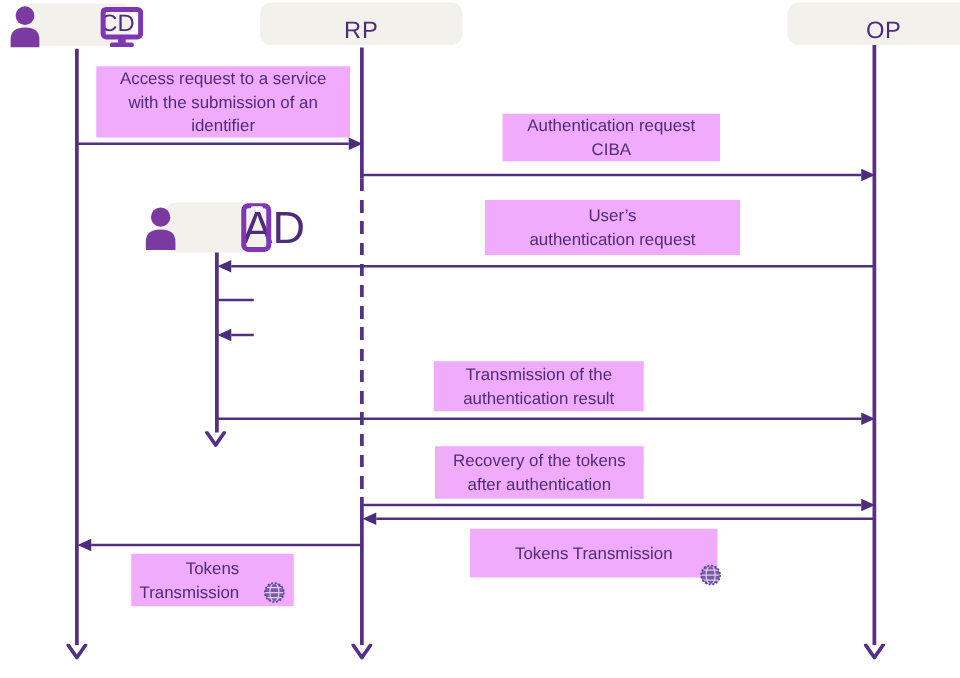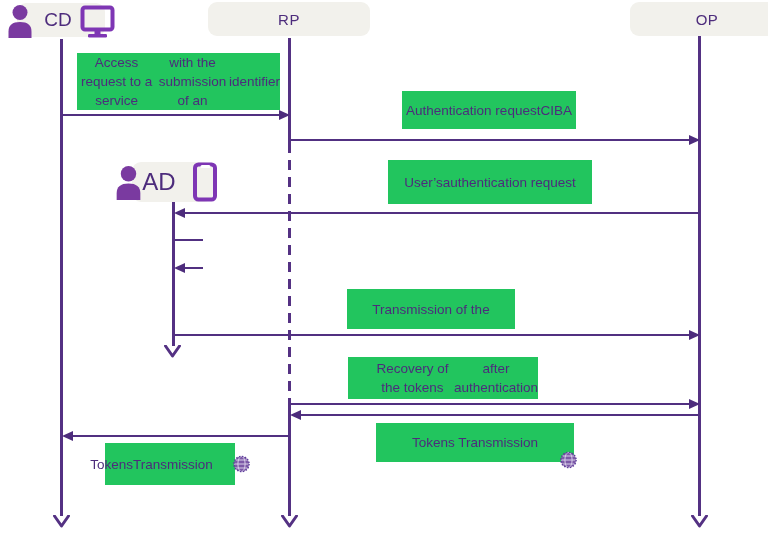--- a/index.html
+++ b/index.html
@@ -1,39 +1,39 @@
 <!DOCTYPE html>
 <html><head>
 <meta charset="utf-8">
 <style>
   html,body{margin:0;padding:0;background:#ffffff;}
   .stage{position:relative;width:768px;height:542px;overflow:hidden;
          font-family:"Liberation Sans",sans-serif;}
 
   
   .hdr{position:absolute;background:#f2f1ec;border-radius:9px;
-       display:flex;align-items:center;justify-content:center;
-       color:#4d2c7c;font-size:15px;letter-spacing:.5px;}
-  .actor-text{position:absolute;color:#4d2c7c;display:flex;align-items:center;justify-content:center;}
+       display:flex;align-items:flex-end;justify-content:center;
+       color:#4d2c7c;font-size:19px;letter-spacing:.5px;}
+  .actor-text{position:absolute;color:#4d2c7c;display:flex;align-items:center;justify-content:center;margin-left:36px;}
 
   
   .vl{position:absolute;width:3px;background:#543183;}
   .vl-d{position:absolute;width:3px;
         background:repeating-linear-gradient(to bottom,#543183 0 10px,transparent 10px 17px);}
 
   
   .hl{position:absolute;height:2px;background:#513081;}
   .ar{position:absolute;width:0;height:0;border-top:5px solid transparent;border-bottom:5px solid transparent;}
   .ar.r{border-left:11px solid #4d2c7c;}
   .ar.l{border-right:11px solid #4d2c7c;}
   .chev{position:absolute;}
 
   
-  .lbl{position:absolute;background:#22c55e;color:#4d2c7c;font-size:13.5px;line-height:19px;
-       display:flex;align-items:center;justify-content:center;text-align:center;}
+  .lbl{position:absolute;background:#f0abfc;color:#4d2c7c;font-size:13.5px;line-height:19px;
+       display:flex;flex-direction:column;align-items:center;justify-content:center;text-align:center;}
   .lblrow{display:flex;align-items:center;justify-content:center;gap:20px;}
 
   .whitebox{position:absolute;background:#ffffff;}
   .icon{position:absolute;}
   .globe-op{position:absolute;right:-3px;bottom:-7px;}
 </style>
 </head>
 <body>
 
 <div class="stage">
@@ -79,49 +79,50 @@
     <span>CIBA</span>
   </div>
   <div class="hl" style="left:290px;top:139px;width:399px;"></div>
   <div class="ar r" style="left:689px;top:135px;"></div>
 
   <div class="hdr" style="left:132px;top:162px;width:81px;height:40px;"></div>
   <svg class="icon" style="left:114px;top:165px;" width="29" height="35" viewBox="0 0 28 34">
     <circle cx="14" cy="8.5" r="7.5" fill="#7a3aa0"></circle>
     <path d="M2.5 34 L2.5 27.5 Q2.5 18 14 18 Q25.5 18 25.5 27.5 L25.5 34 Z" fill="#7a3aa0"></path>
   </svg>
-  <div class="actor-text" style="left:136px;top:162px;width:46px;height:40px;font-size:24px;">AD</div>
+  <div class="actor-text" style="left:160px;top:162px;width:46px;height:40px;font-size:36px;">AD</div>
   <svg class="icon" style="left:192px;top:162px;" width="26" height="40" viewBox="0 0 26 40">
     <rect x="3" y="2.5" width="20" height="35" rx="3.5" fill="none" stroke="#7e36b4" stroke-width="4"></rect>
     <line x1="10" y1="4.5" x2="17" y2="4.5" stroke="#ffffff" stroke-width="3" stroke-linecap="round"></line>
   </svg>
   <div class="vl" style="left:172px;top:202px;height:144px;"></div>
 
   <div class="lbl" style="left:388px;top:160px;width:204px;height:44px;">
     <span>User’s</span>
     <span>authentication request</span>
   </div>
   <div class="hl" style="left:185px;top:212px;width:515px;"></div>
   <div class="ar l" style="left:174px;top:208px;"></div>
 
   <div class="hl" style="left:174px;top:239px;width:29px;"></div>
   <div class="hl" style="left:185px;top:267px;width:18px;"></div>
   <div class="ar l" style="left:174px;top:263px;"></div>
 
   <div class="lbl" style="left:347px;top:289px;width:168px;height:40px;">
     <span>Transmission of the</span>
+    <span>authentication result</span>
   </div>
   <div class="hl" style="left:174px;top:334px;width:515px;"></div>
   <div class="ar r" style="left:689px;top:330px;"></div>
 
   <svg class="chev" style="left:164px;top:345px;" width="17" height="13" viewBox="0 0 17 13">
     <polyline points="1.5,1 8.5,11 15.5,1" fill="none" stroke="#543183" stroke-width="3" stroke-linecap="round" stroke-linejoin="round"></polyline>
   </svg>
 
-  <div class="lbl" style="left:348px;top:357px;width:167px;height:42px;padding-left:23px;">
+  <div class="lbl" style="left:348px;top:357px;width:167px;height:42px;">
     <span>Recovery of the tokens</span>
     <span>after authentication</span>
   </div>
   <div class="hl" style="left:290px;top:403px;width:399px;"></div>
   <div class="ar r" style="left:689px;top:399px;"></div>
   <div class="hl" style="left:301px;top:414px;width:399px;"></div>
   <div class="ar l" style="left:290px;top:410px;"></div>
 
   <div class="lbl" style="left:376px;top:423px;width:198px;height:39px;">
     <span>Tokens Transmission</span>

